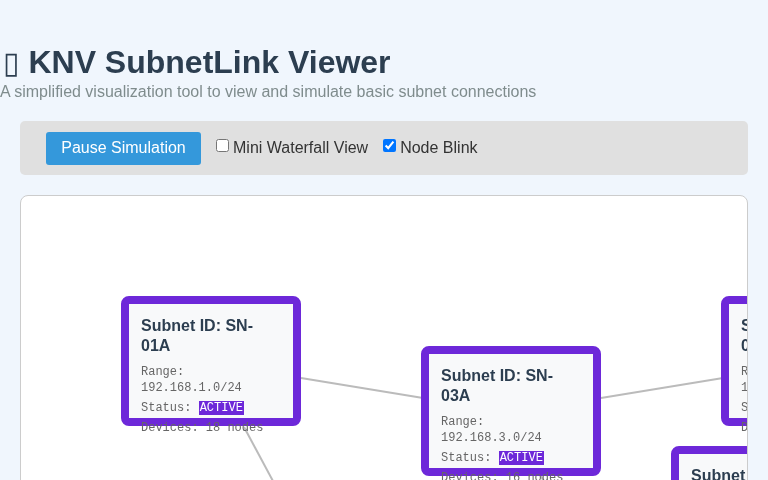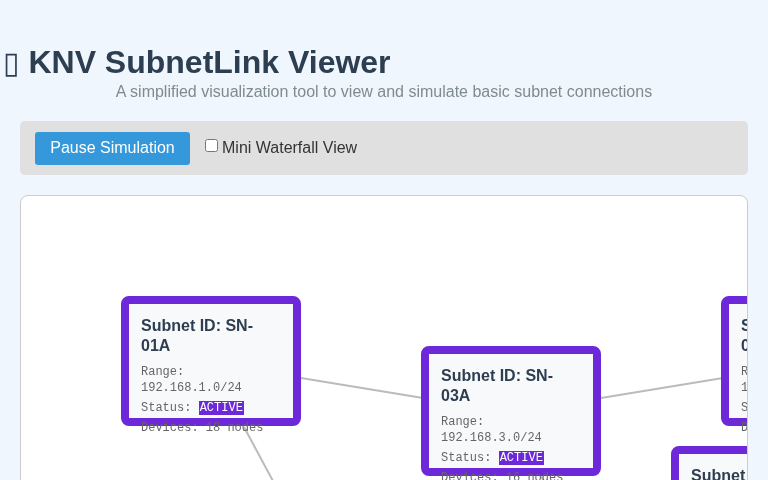--- a/index.html
+++ b/index.html
@@ -12,26 +12,26 @@
   }
   .header { text-align: center; }
   .title {
     position: absolute; left: 0; width: 768px; top: 40px;
     text-align: left; font-size: 32px; font-weight: bold; color: #2c3e50;
     margin: 3px; line-height: 38px;
   }
   .title .tofu { font-weight: normal; font-size: 30px; }
   .subtitle {
     position: absolute; left: 0; width: 768px; top: 82px;
-    text-align: center; font-size: 16px; color: #7f8c8d; line-height: 19px;
+    text-align: left; font-size: 16px; color: #7f8c8d; line-height: 19px;
   }
   .controls {
     position: absolute; left: 20px; top: 121px; width: 728px; height: 54px;
     background: #e0e0e0; border-radius: 5px;
-    display: flex; align-items: center; box-sizing: border-box; padding-left: 15px;
+    display: flex; align-items: center; box-sizing: border-box; padding-left: 26px;
   }
   .btn {
     background: #3498db; color: #fff; border: none; border-radius: 3px;
     font-family: "Liberation Sans", sans-serif; font-size: 16px;
     width: 155px; height: 33px; padding: 0; cursor: pointer;
   }
   .chk { display: flex; align-items: flex-start; font-size: 16px; color: #333; margin-left: 15px; }
   .chk input { margin: 0 4px 0 0; width: 13px; height: 13px; }
   .canvas {
     position: absolute; left: 20px; top: 195px; width: 728px; height: 320px;
@@ -58,20 +58,24 @@
   <h1 class="title"><span class="tofu">▯</span> <span>KNV SubnetLink Viewer</span></h1>
   <div class="subtitle">A simplified visualization tool to view and simulate basic subnet connections</div>
 </div>
 
 <div class="controls">
   <button class="btn">Pause Simulation</button>
   <label class="chk">
     <input type="checkbox" style="">
     <span>Mini Waterfall View</span>
   </label>
+  <label class="chk">
+    <input type="checkbox" checked="" style="">
+    <span>Node Blink</span>
+  </label>
 </div>
 
 <div class="canvas">
   <svg class="links" width="728" height="320">
     <line x1="280" y1="182" x2="402" y2="202" stroke="#bbbbbb" stroke-width="2"></line>
     <line x1="580" y1="202" x2="702" y2="182" stroke="#bbbbbb" stroke-width="2"></line>
     <line x1="223" y1="231" x2="260" y2="300" stroke="#bbbbbb" stroke-width="2"></line>
     <line x1="520" y1="280" x2="530" y2="300" stroke="#bbbbbb" stroke-width="2"></line>
   </svg>
 

